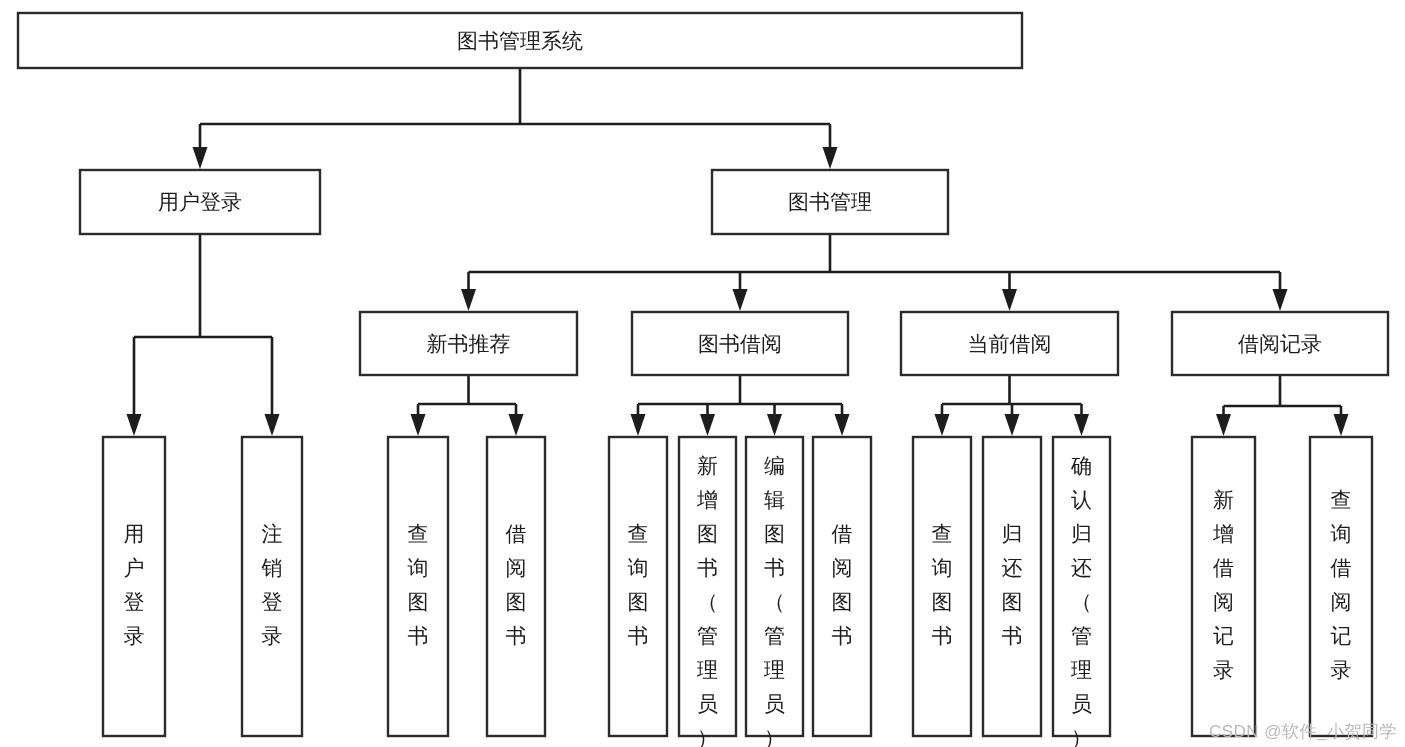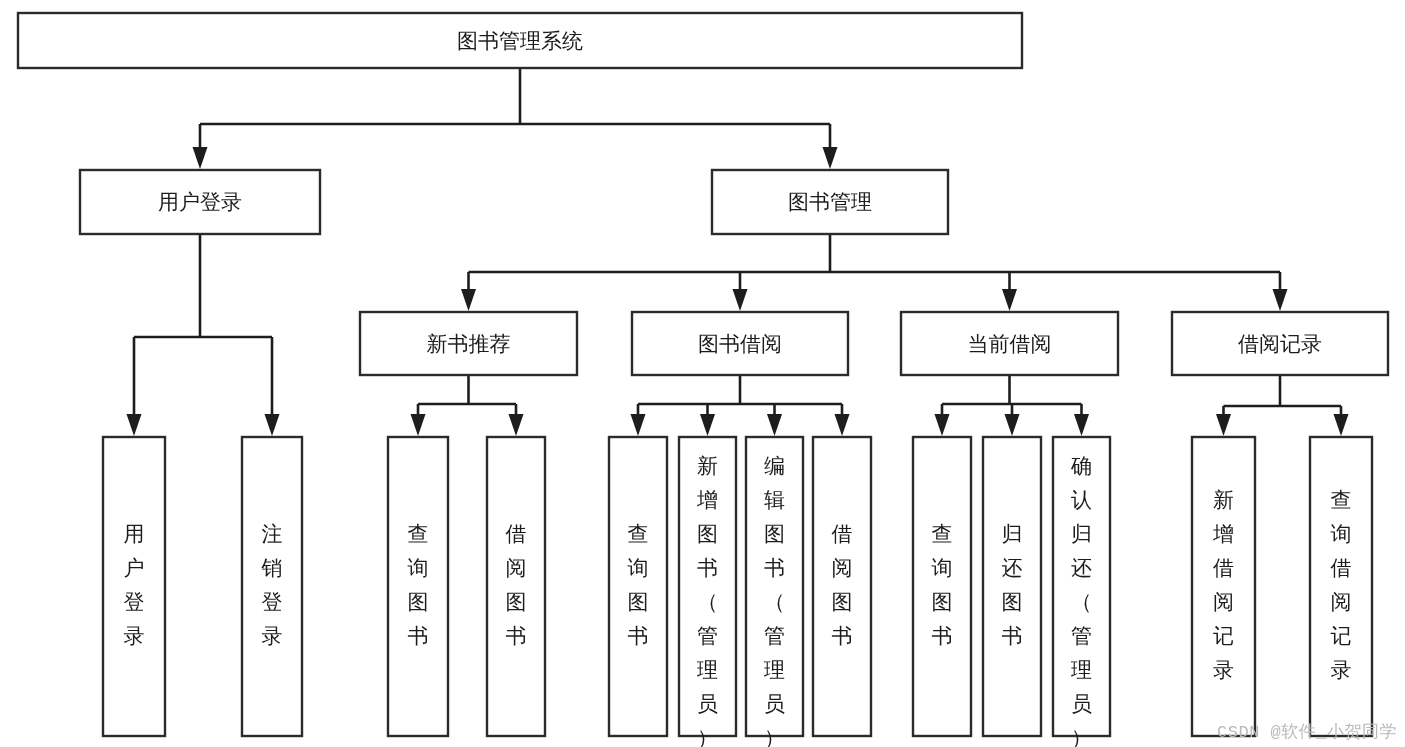--- a/index.html
+++ b/index.html
@@ -52,21 +52,21 @@
   .leaf-label {
     font-family: "DejaVu Sans", "Liberation Sans", sans-serif;
     fill: #1c1c1c;
     font-size: 21px;
     text-anchor: middle;
   }
   .watermark {
     position: absolute;
     right: 8px;
     bottom: 4px;
-    font-family: Liberation Mono, monospace;
+    font-family: Liberation Sans, sans-serif;
     font-size: 17px;
     color: #b9b9b9;
     letter-spacing: 0.5px;
     white-space: nowrap;
     user-select: none;
   }
 </style>
 </head>
 <body>
 

